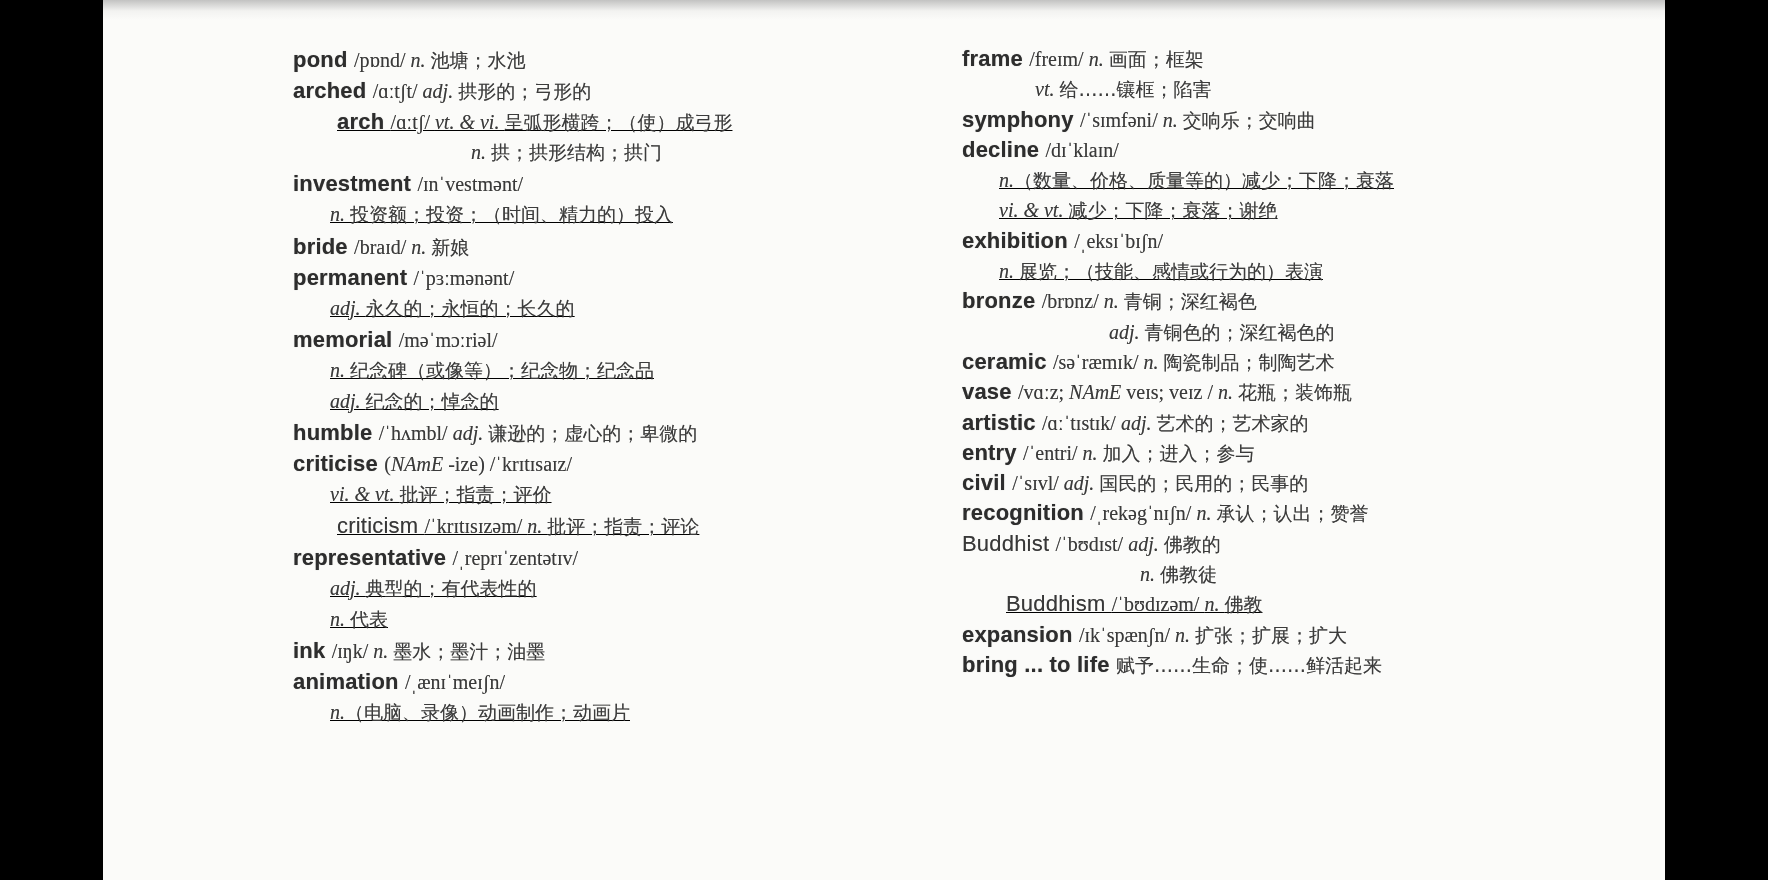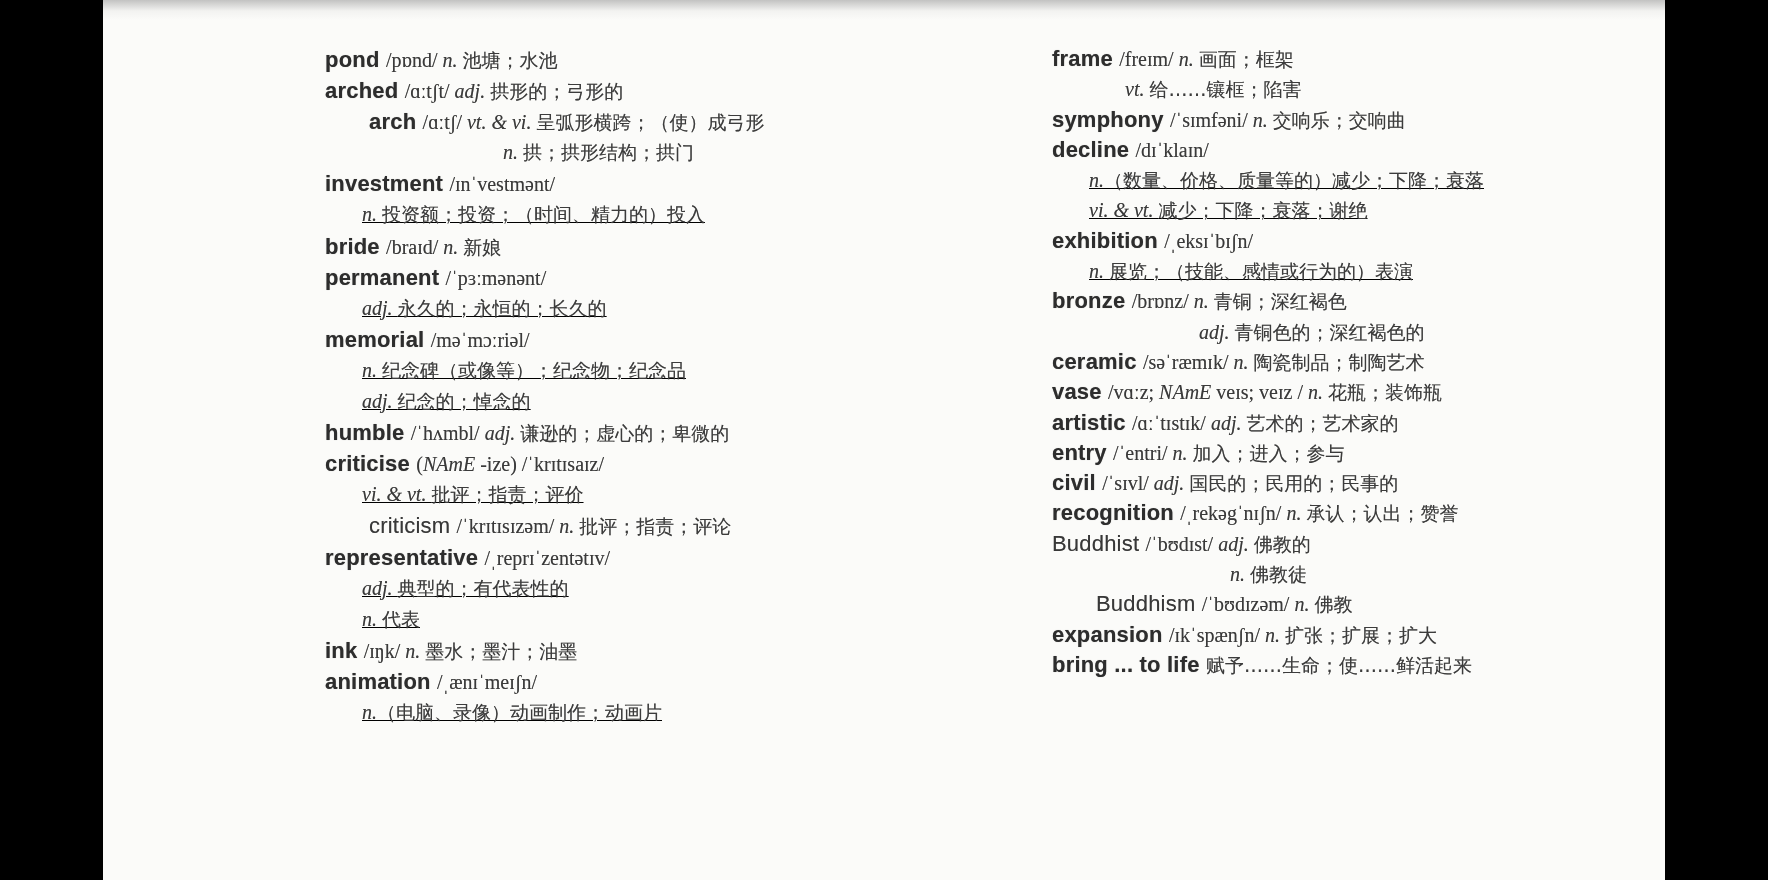--- a/index.html
+++ b/index.html
@@ -19,31 +19,30 @@
     position:absolute;left:103px;right:103px;top:0;height:20px;
     background:linear-gradient(to bottom, rgba(110,110,110,0.40), rgba(180,180,180,0.12) 55%, rgba(255,255,255,0));
     pointer-events:none;
   }
   .page-area{
     position:absolute;left:103px;right:103px;top:0;bottom:0;
   }
   .vocab-column{
     position:absolute;top:44px;
     white-space:pre;
-    margin-left:32px;
   }
   #col-left{left:190px;}   
-  #col-right{left:917px;}  
+  #col-right{left:859px;}  
   #col-left .vocab-line{height:31.1px;line-height:31.1px;}
   #col-right .vocab-line{height:30.3px;line-height:30.3px;}
   .vocab-line{white-space:pre;}
   
   .ind-0{padding-left:0;}
   .ind-1{padding-left:37px;text-decoration:underline;}
-  .ind-2{padding-left:44px;}
+  .ind-2{padding-left:44px;text-decoration:underline;}
   .ind-3{padding-left:73px;}
   .ind-4{padding-left:147px;}
   .ind-5{padding-left:178px;}
   
   .seg-w{
     font-family:"Liberation Sans",sans-serif;font-weight:700;font-size:22px;
     color:#2d2d2d;letter-spacing:.2px;
     text-shadow:0 0 .7px rgba(60,60,60,.55);
   }
   .seg-w2{

